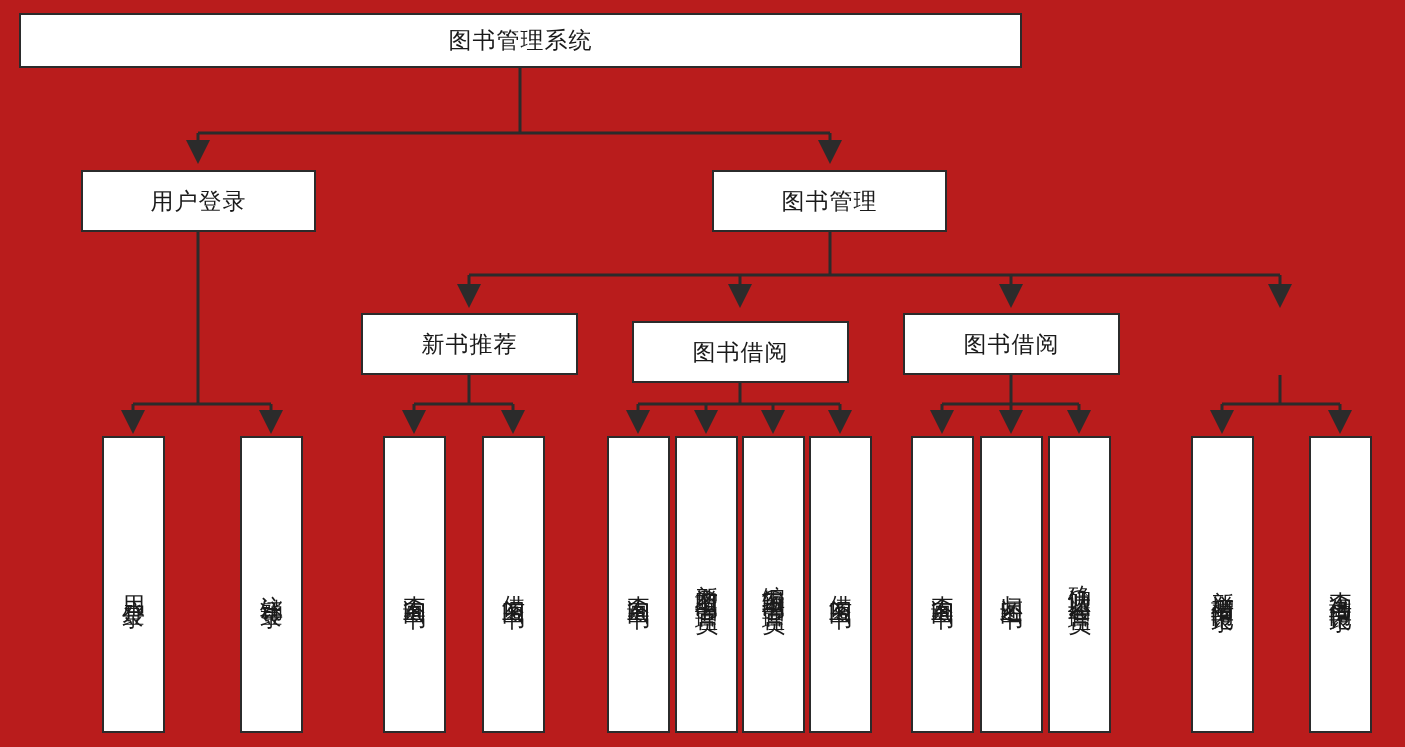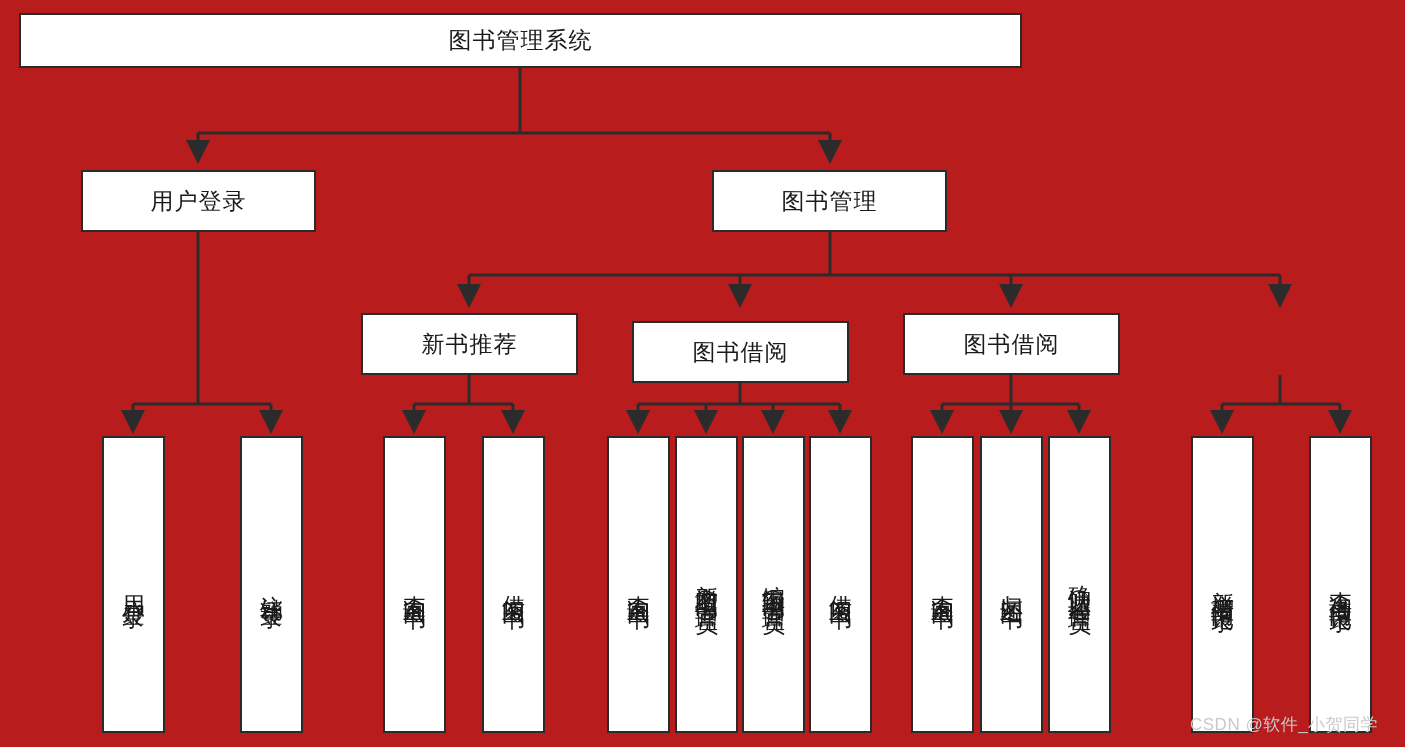--- a/index.html
+++ b/index.html
@@ -173,15 +173,14 @@
     <span class="vtext">确认归还（管理员）</span>
   </div>
 
   <div class="node vert" style="left:1191px; top:436px; width:63px; height:297px;">
     <span class="vtext">新增借阅记录</span>
   </div>
   <div class="node vert" style="left:1309px; top:436px; width:63px; height:297px;">
     <span class="vtext">查询借阅记录</span>
   </div>
 
-  <div class="watermark" style="left:1190px; top:713px;">CSDN @软件_小贺同学</div>
 
 </div>
 
 </body></html>

